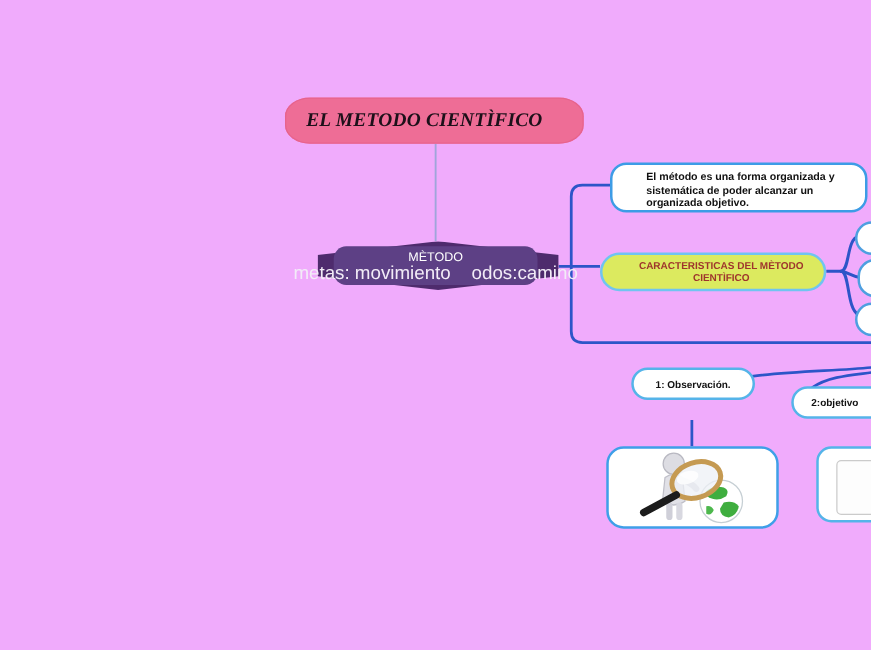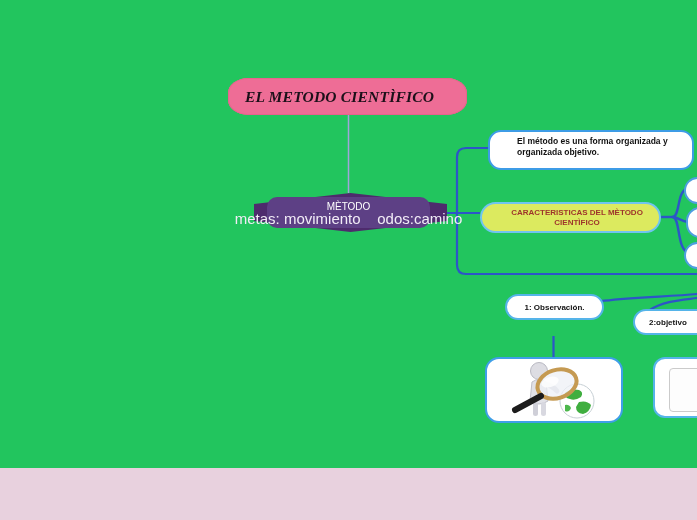--- a/index.html
+++ b/index.html
@@ -1,18 +1,18 @@
 <!DOCTYPE html>
 <html><head>
 <meta charset="utf-8">
 <style>
   html,body{margin:0;padding:0;background:#e8d1de;}
   #stage{
-    position:relative;width:697px;height:468px;overflow:hidden;
-    background:#22c55e;font-family:"Liberation Sans",sans-serif;
+    position:relative;width:697px;height:520px;overflow:hidden;
+    background:#f0abfc;font-family:"Liberation Sans",sans-serif;
   }
   #connectors{position:absolute;left:0;top:0;z-index:1;}
   .node{position:absolute;z-index:2;box-sizing:border-box;}
 
   
   .title-node{
     left:228px;top:78px;width:239px;height:37px;
     background:#ee6d96;border-radius:20px/15px;
     display:flex;align-items:center;justify-content:center;
     box-shadow:inset 0 0 0 1px #e7638d;
@@ -114,20 +114,21 @@
   <div class="node hex-node">
     <div class="hex-outer"></div>
     <div class="hex-inner">
       <div class="hex-line1">MÈTODO</div>
       <div class="hex-line2">metas: movimiento    odos:camino</div>
     </div>
   </div>
 
   <div class="node def-node">
     <div>El método es una forma organizada y</div>
+    <div>sistemática de poder alcanzar un</div>
     <div>organizada objetivo.</div>
   </div>
 
   <div class="node carac-node">
     <div>CARACTERISTICAS DEL MÈTODO</div>
     <div>CIENTÌFICO</div>
   </div>
 
   <div class="node mini-node mini-a"></div>
   <div class="node mini-node mini-b"></div>

